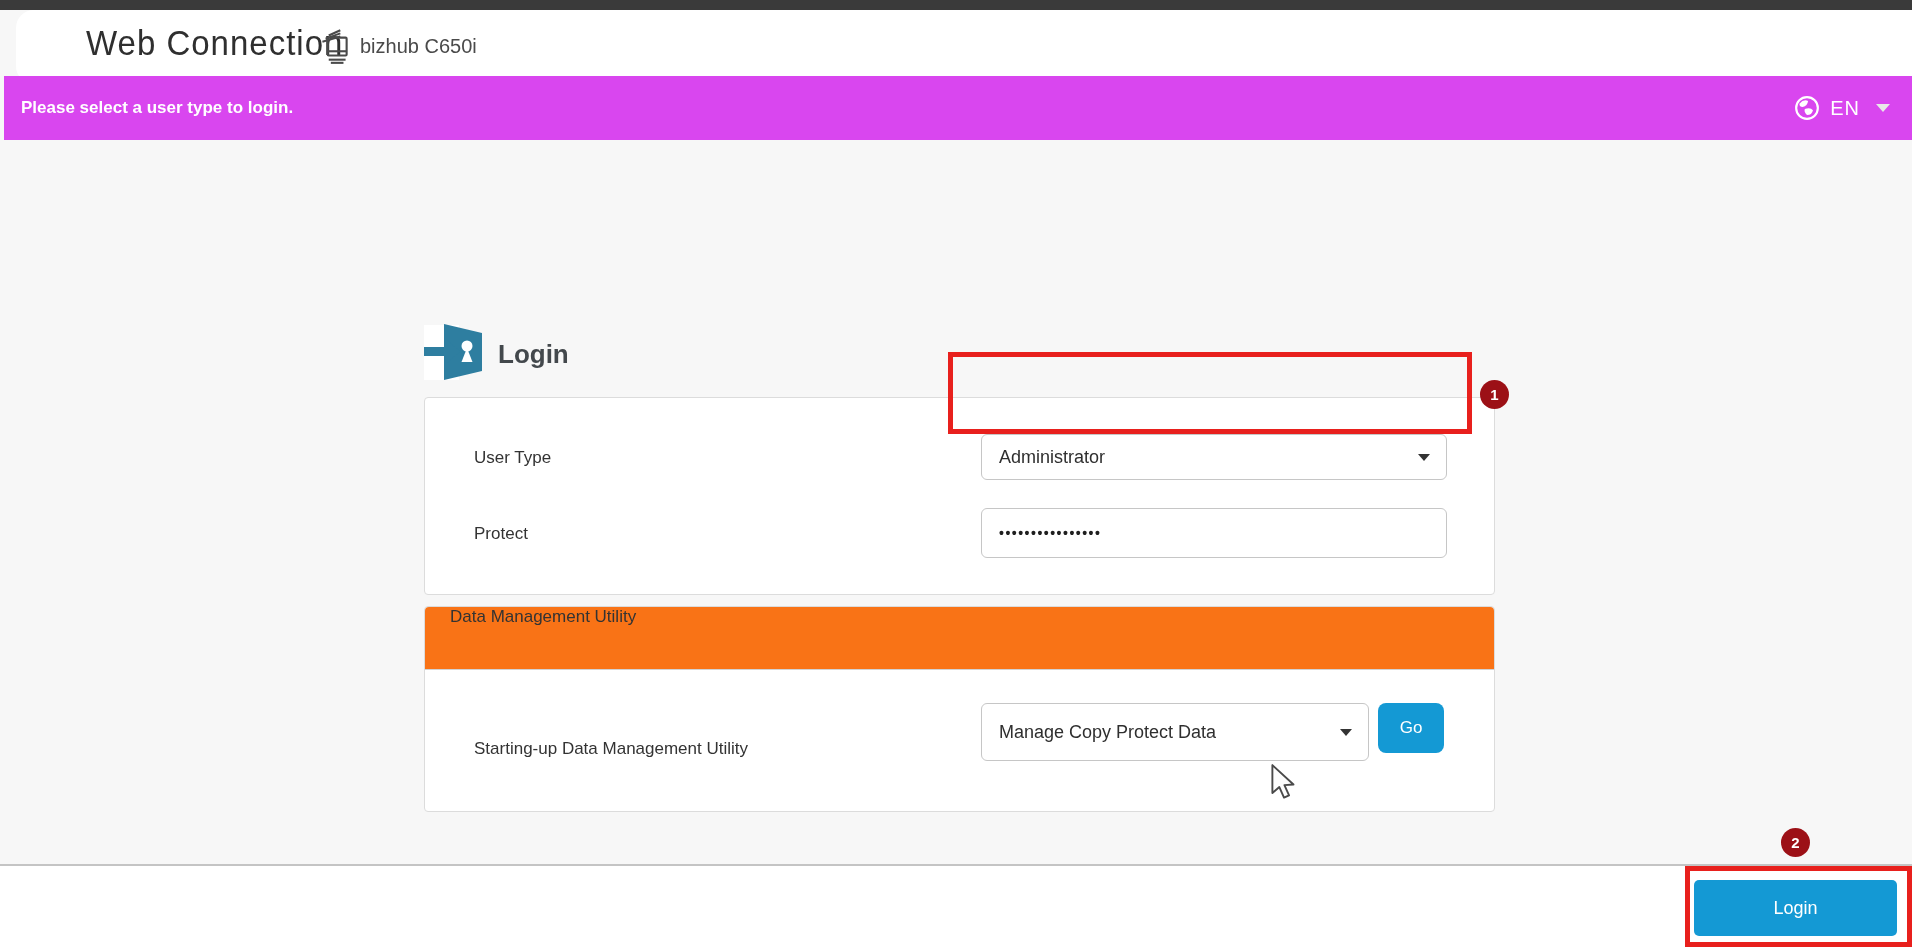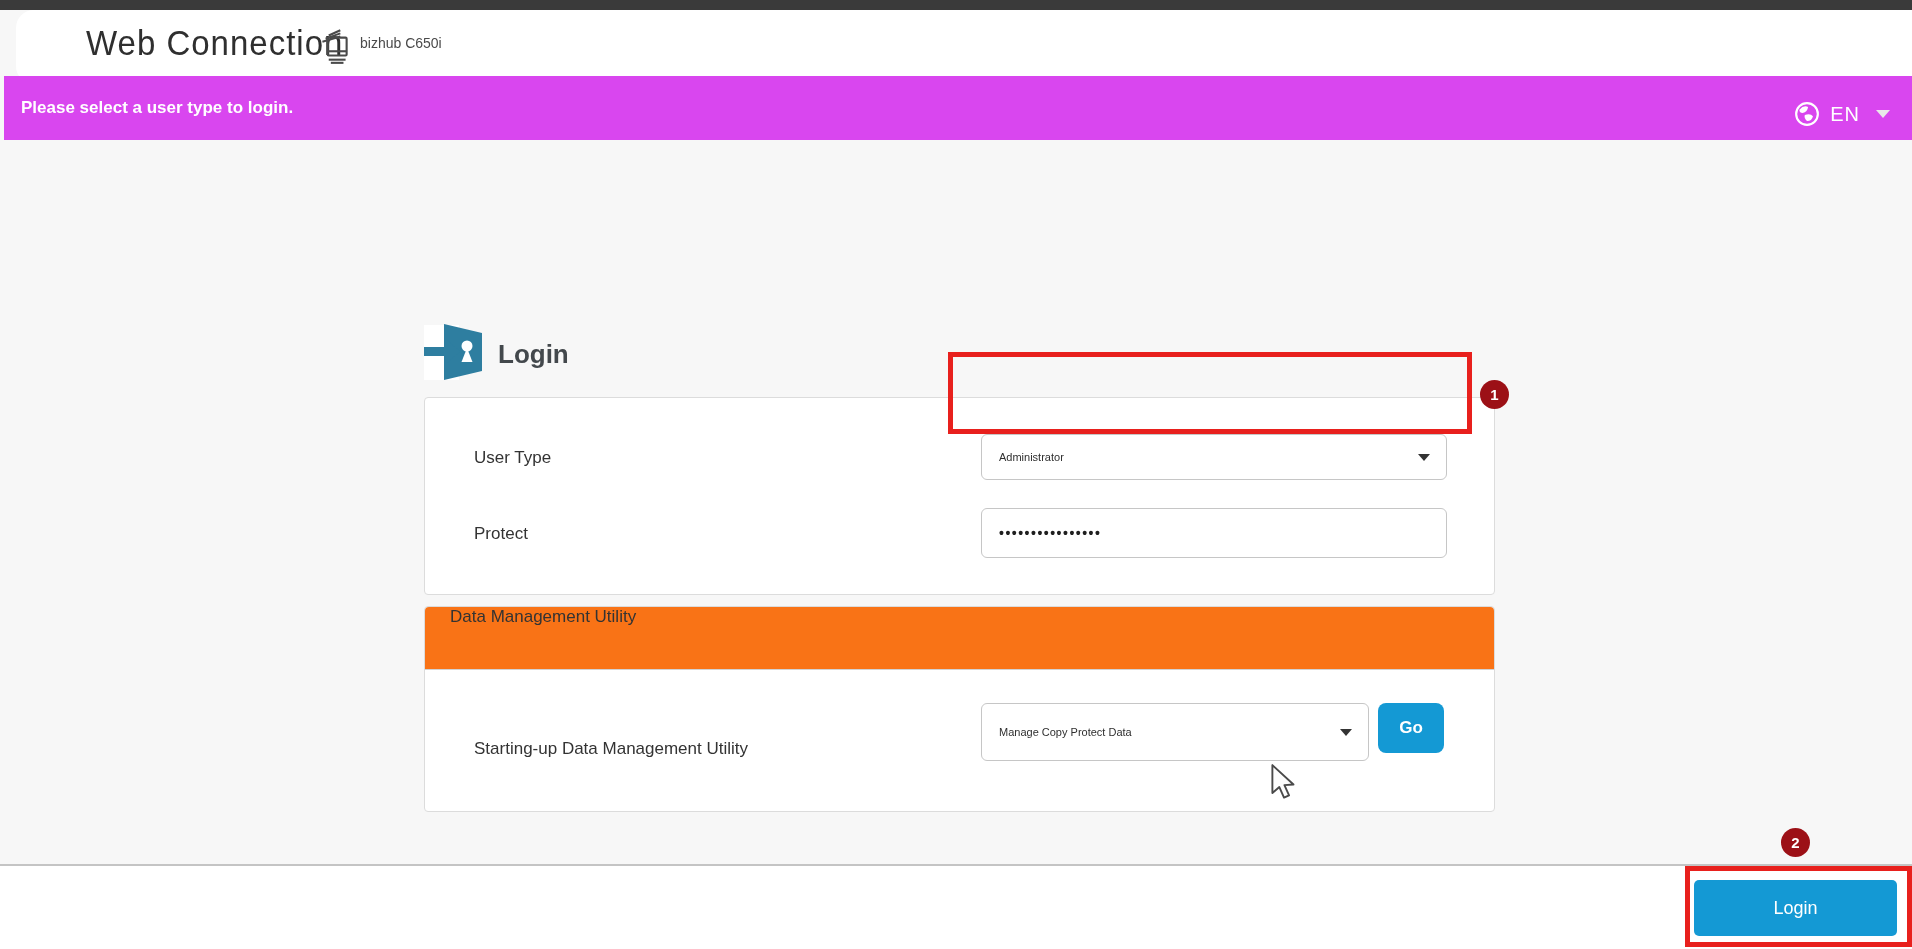--- a/index.html
+++ b/index.html
@@ -5,27 +5,27 @@
   * { margin:0; padding:0; box-sizing:border-box; }
   html,body { width:1912px; height:949px; overflow:hidden; background:#f7f7f7;
               font-family:"Liberation Sans", sans-serif; }
 
   
   .top-strip { position:absolute; left:0; top:0; width:1912px; height:10px; background:#3a3a3a; }
   .app-header { position:absolute; left:16px; top:10px; width:1912px; height:74px; background:#ffffff;border-radius:18px; }
   .logo-text { position:absolute; left:70px; top:14px; font-size:33px; font-weight:500;
                letter-spacing:1px; color:#2f2f2f; transform:scaleY(1.05); }
   .printer-icon { position:absolute; left:302px; top:16px; }
-  .device-name { position:absolute; left:344px; top:25px; font-size:14px; color:#4a4a4a; }
+  .device-name { position:absolute; left:344px; top:25px; font-size:20px; color:#4a4a4a; }
 
   .msg-bar { position:absolute; left:4px; top:76px; width:1912px; height:64px; background:#d946ef;
              display:flex; align-items:center; }
   .msg-text { margin-left:17px; color:#ffffff; font-size:17px; font-weight:600; }
   .lang-control { position:absolute; right:26px; top:0; height:64px; display:flex;
-                  align-items:center; cursor:pointer;margin-top:6px; }
+                  align-items:center; cursor:pointer; }
   .globe { margin-right:10px; display:flex; }
   .lang-code { color:#ffffff; font-size:20px; letter-spacing:1px; }
   .lang-caret { width:0; height:0; margin-left:16px; border-left:7px solid transparent;
                 border-right:7px solid transparent; border-top:8px solid #e8e8e8; }
 
   
   .content { position:absolute; left:0; top:140px; width:1912px; height:724px; background:#f7f7f7; }
 
   .login-head { position:absolute; left:424px; top:183px; display:flex; align-items:center; }
   .login-title { margin-left:14px; font-size:26px; font-weight:bold; color:#43484c; }
@@ -34,35 +34,35 @@
   .card1 { left:424px; top:257px; width:1071px; height:198px; }
   .card2 { left:424px; top:466px; width:1071px; height:206px; }
   .card2-header { height:63px; background:#f97316; border-bottom:1px solid #d2d2d2;
                   border-radius:4px 4px 0 0; display:flex; align-items:flex-start;
                   padding-left:25px; font-size:17px; color:#333333; }
   .card2-body { position:relative; height:141px; }
 
   .field-label { position:absolute; font-size:17px; color:#333333;text-align:right; }
 
   .select-box { position:absolute; background:#ffffff; border:1px solid #c6c6c6; border-radius:6px;
-                display:flex; align-items:center; padding-left:17px; font-size:11px; color:#2f2f2f;
+                display:flex; align-items:center; padding-left:17px; font-size:18px; color:#2f2f2f;
                 cursor:pointer; }
   .select-caret { position:absolute; right:16px; width:0; height:0;
                   border-left:6px solid transparent; border-right:6px solid transparent;
                   border-top:7px solid #333333; }
 
   .pwd-input { position:absolute; left:556px; top:110px; width:466px; height:50px;
                border:1px solid #c6c6c6; border-radius:6px; padding-left:17px;
                font-family:"Liberation Sans", sans-serif;
                font-size:14px; font-weight:bold; letter-spacing:1.5px; color:#1f1f1f; outline:none; }
 
   .btn { border:none; color:#ffffff; background:#1499d4; cursor:pointer;
          font-family:"Liberation Sans", sans-serif; }
   .go-btn { position:absolute; left:953px; top:33px; width:66px; height:50px;
-            border-radius:8px; font-size:17px; font-weight:700; }
+            border-radius:8px; font-size:17px; font-weight:400; }
 
   
   .hl-box { position:absolute; border:5px solid #e8201d; z-index:8; pointer-events:none; }
   .hl-box1 { left:948px; top:352px; width:524px; height:82px; }
   .hl-box2 { left:1685px; top:866px; width:227px; height:81px; }
   .step-badge { position:absolute; width:29px; height:29px; border-radius:50%;
                 background:#9c1016; color:#ffffff; font-size:15px; font-weight:bold;
                 display:flex; align-items:center; justify-content:center; z-index:9; }
   .badge1 { left:1480px; top:380px; }
   .badge2 { left:1781px; top:828px; }

